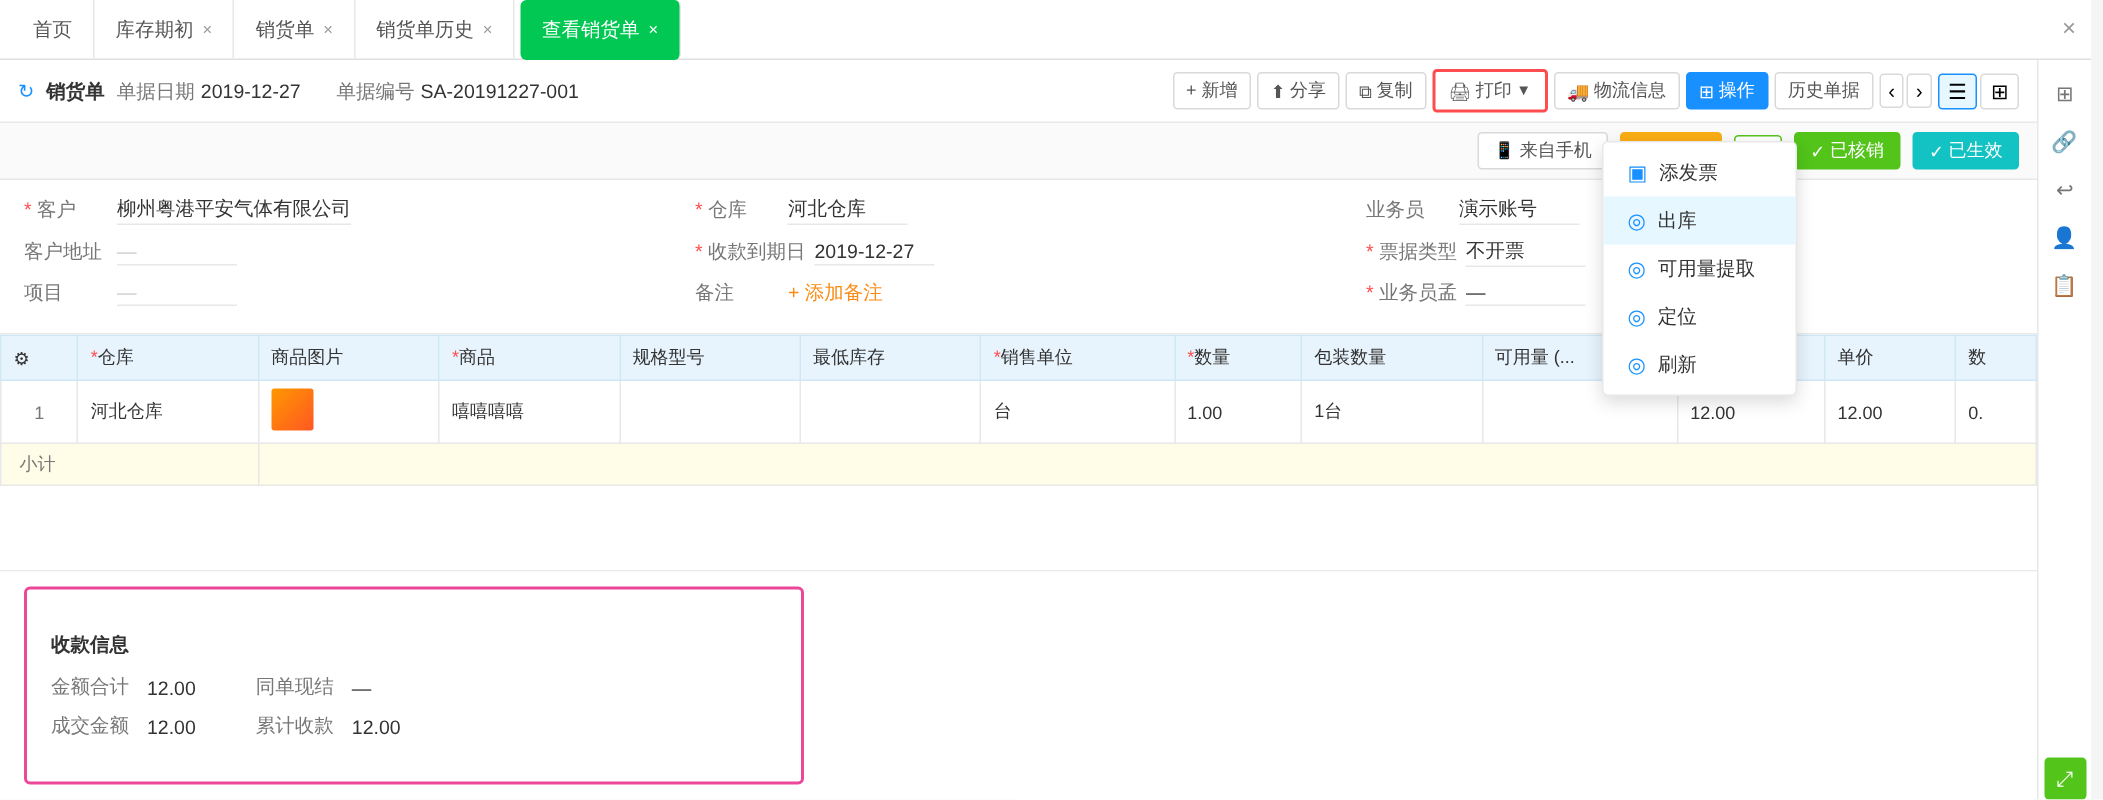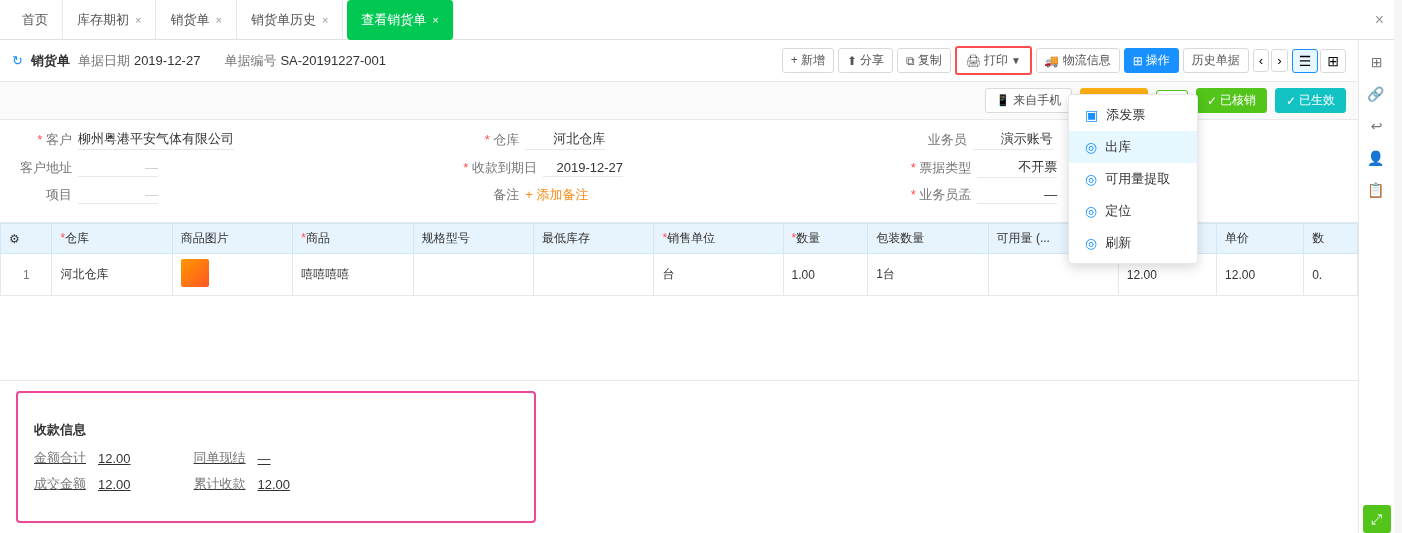--- a/index.html
+++ b/index.html
@@ -72,21 +72,21 @@
     }
 
     
     .form-area {
       padding: 10px 16px; border-bottom: 1px solid #e8e8e8;
     }
     .form-row {
       display: flex; align-items: center; margin-bottom: 8px; gap: 16px;
     }
     .form-field {
-      display: flex; align-items: center; gap: 6px; flex: 1; text-align: right;
+      display: flex; align-items: center; gap: 6px; flex: 1;
     }
     .form-label {
       color: #777; white-space: nowrap; min-width: 56px;
     }
     .form-label.required::before {
       content: '* '; color: #ff4d4f;
     }
     .form-value {
       color: #333; border-bottom: 1px solid #e8e8e8; min-width: 80px; padding-bottom: 1px;
     }
@@ -116,21 +116,21 @@
     .product-img { width: 28px; height: 28px; background: #ff9800; display: inline-block; border-radius: 2px; }
 
     
     .bottom-panel {
       padding: 10px 16px; background: #fff;
     }
     .collection-box {
       border: 2px solid #ec4899; border-radius: 4px; padding: 28px 16px; width: 520px;
     }
     .collection-title { font-weight: bold; font-size: 13px; margin-bottom: 10px; }
-    .collection-rows { display: flex; gap: 63px; text-decoration: underline; }
+    .collection-rows { display: flex; gap: 40px; }
     .collection-col { display: flex; flex-direction: column; gap: 8px; }
     .collection-item { display: flex; align-items: center; gap: 8px; font-size: 13px; }
     .collection-label { color: #777; min-width: 56px; }
     .collection-value { color: #333; }
     .collection-value.red { color: #ff4d4f; }
 
     
     .dropdown-menu {
       position: absolute; top: 96px; right: 200px; background: #fff;
       border: 1px solid #e8e8e8; border-radius: 4px; box-shadow: 0 4px 12px rgba(0,0,0,0.15);
@@ -346,20 +346,24 @@
             <td></td>
             <td></td>
             <td>台</td>
             <td>1.00</td>
             <td>1台</td>
             <td></td>
             <td>12.00</td>
             <td>12.00</td>
             <td>0.</td>
           </tr>
+          <tr class="subtotal-row">
+            <td colspan="2" style="color:#777; padding-left:12px;">小计</td>
+            <td colspan="11"></td>
+          </tr>
         </tbody>
       </table>
     </div>
 
     <div class="bottom-panel">
       <div class="collection-box">
         <div class="collection-title">收款信息</div>
         <div class="collection-rows">
           <div class="collection-col">
             <div class="collection-item">

